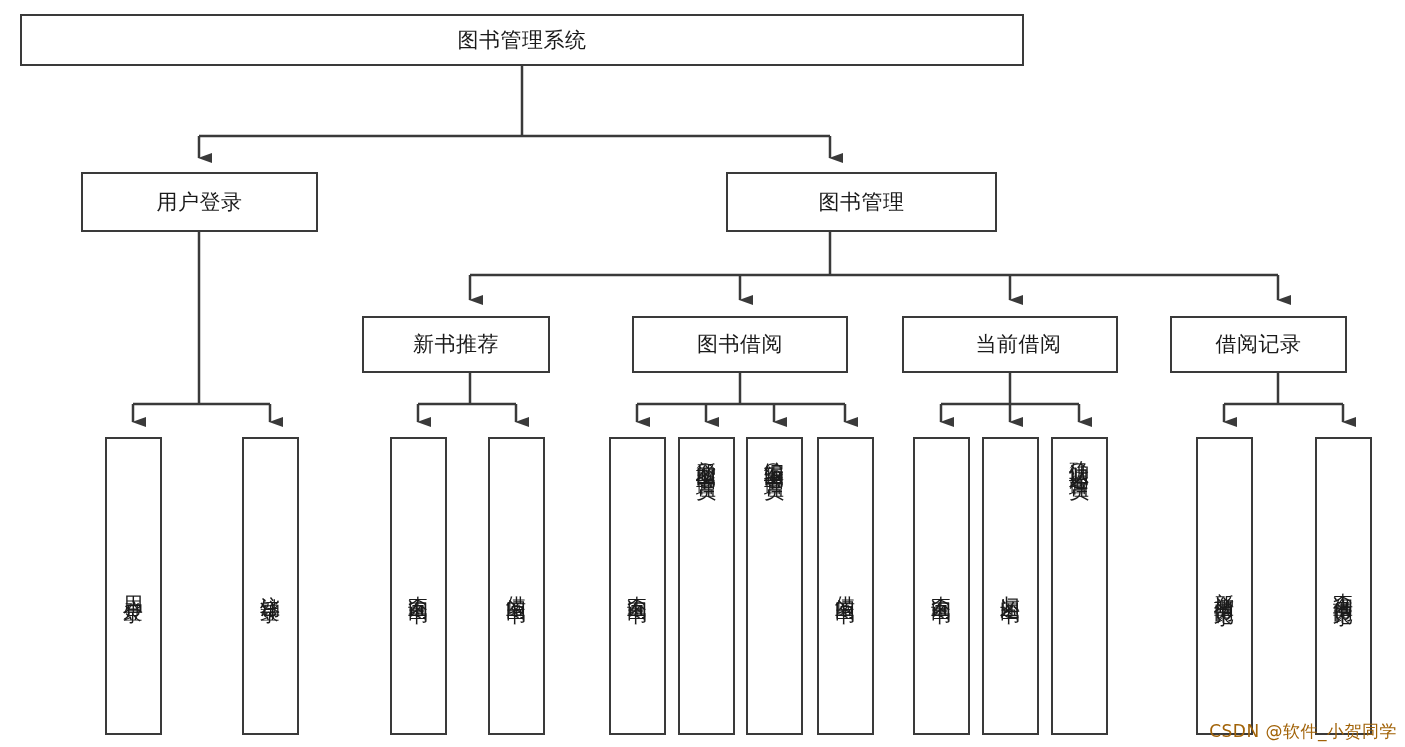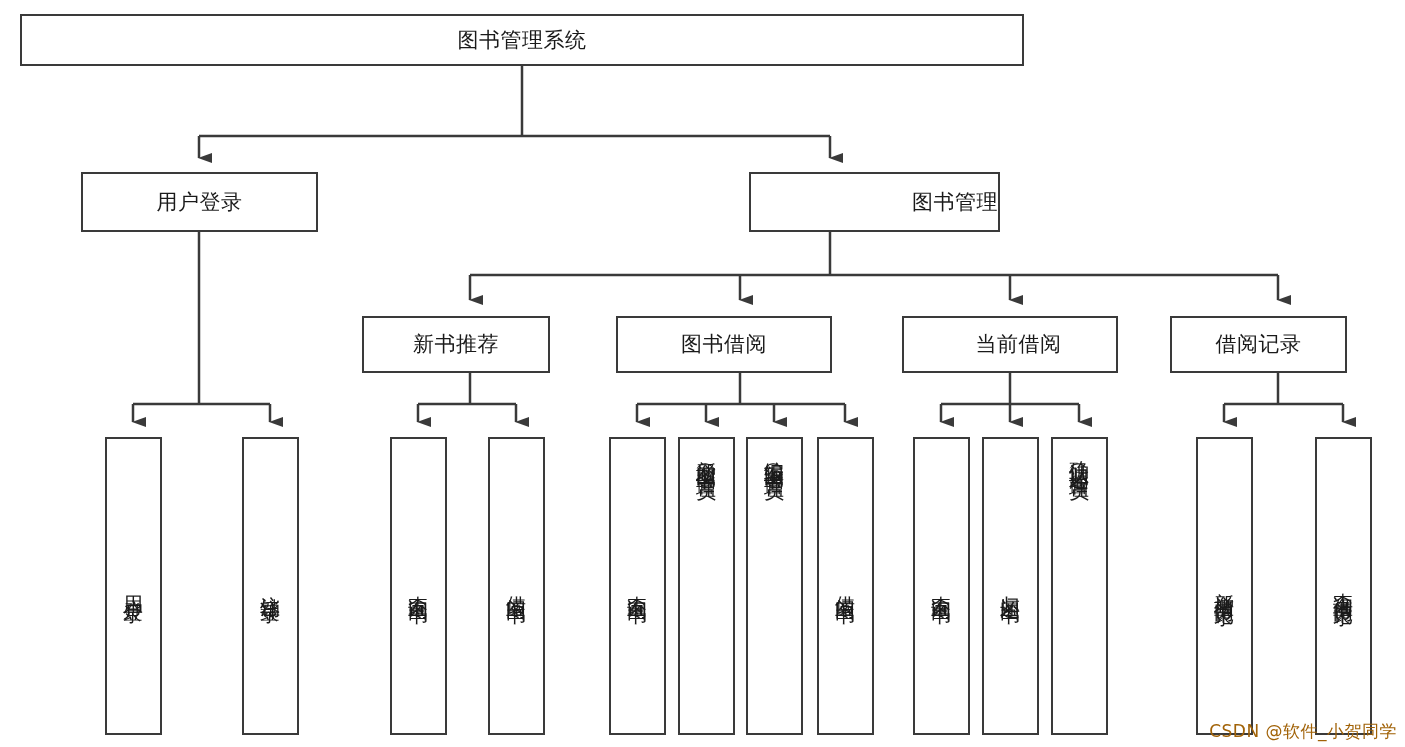--- a/index.html
+++ b/index.html
@@ -128,29 +128,29 @@
   </svg>
 
   <div class="node-box" style="left:20px; top:14px; width:1004px; height:52px;">
     <span class="node-label">图书管理系统</span>
   </div>
 
   <div class="node-box" style="left:81px; top:172px; width:237px; height:60px;">
     <span class="node-label">用户登录</span>
   </div>
 
-  <div class="node-box" style="left:749px; top:172px; width:251px; height:60px;justify-content:flex-end;">
+  <div class="node-box" style="left:726px; top:172px; width:271px; height:60px;">
     <span class="node-label">图书管理</span>
   </div>
 
   <div class="node-box" style="left:362px; top:316px; width:188px; height:57px;">
     <span class="node-label">新书推荐</span>
   </div>
 
-  <div class="node-box" style="left:616px; top:316px; width:216px; height:57px;">
+  <div class="node-box" style="left:632px; top:316px; width:216px; height:57px;">
     <span class="node-label">图书借阅</span>
   </div>
 
   <div class="node-box" style="left:902px; top:316px; width:216px; height:57px;padding-left:17px;">
     <span class="node-label">当前借阅</span>
   </div>
 
   <div class="node-box" style="left:1170px; top:316px; width:177px; height:57px;">
     <span class="node-label">借阅记录</span>
   </div>

